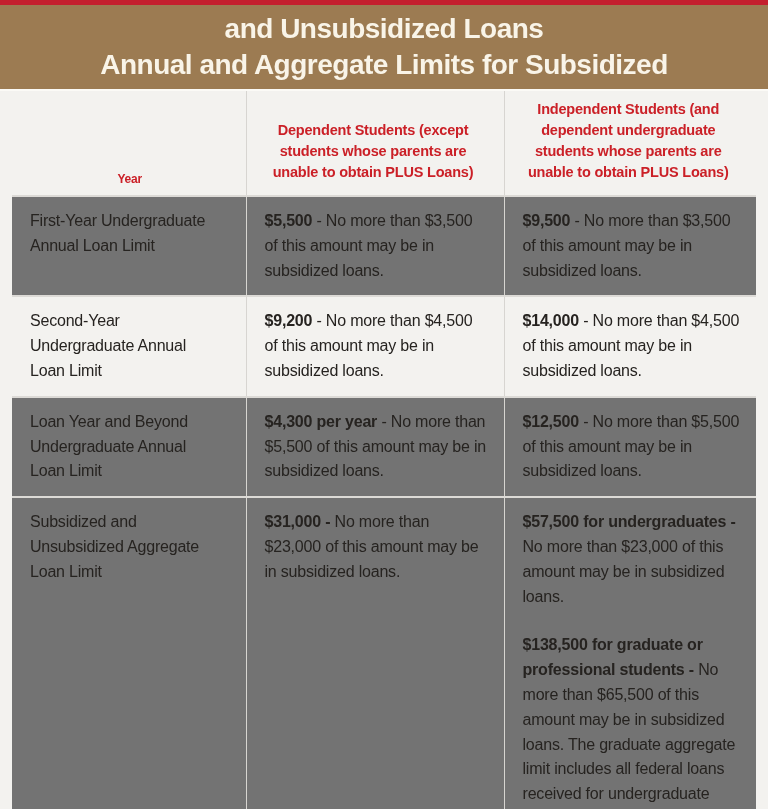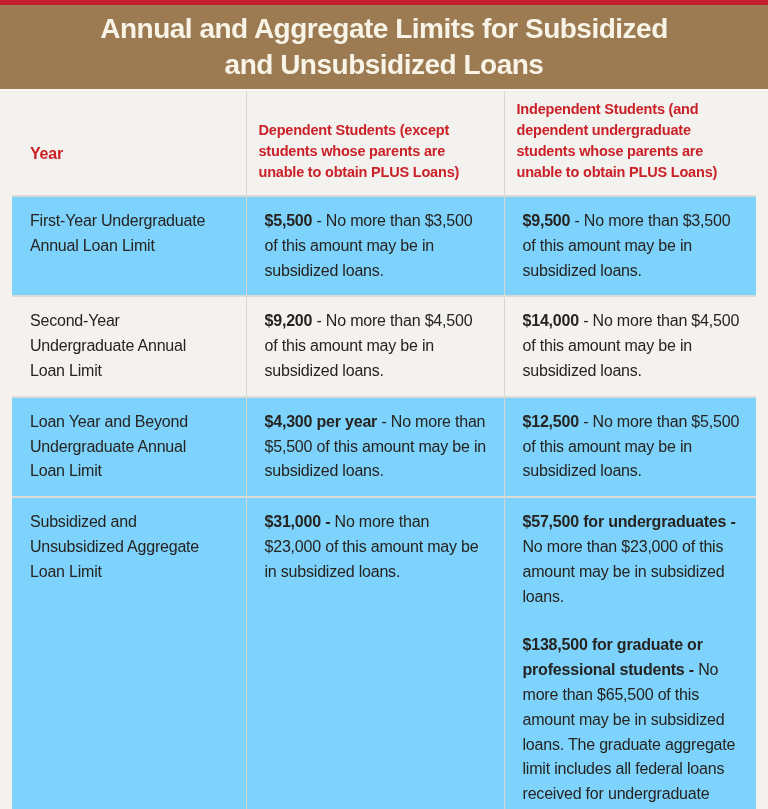--- a/index.html
+++ b/index.html
@@ -54,41 +54,41 @@
     table-layout: fixed;
     border-bottom: 2px solid var(--line-gray);
   }
   col.col-year { width: 234px; }
   col.col-dep  { width: 258px; }
   col.col-ind  { width: 252px; }
 
   thead tr { height: 88px; }
   th {
     vertical-align: bottom;
-    text-align: left;
+    text-align: center;
     font-weight: 700;
     color: var(--header-red);
     font-size: 14.5px;
     line-height: 1.45;
     padding: 8px 16px 12px 12px;
   }
   th.th-year {
-    font-size: 16px;
+    font-size: 12px;
     padding-left: 18px;
-    padding-bottom: 30px;
+    padding-bottom: 7px;
   }
   th + th, td + td {
     border-left: 1px solid var(--divider-gray);
   }
   tbody tr {
     border-top: 2px solid var(--line-gray);
     height: 85px;
   }
   tbody tr:last-child { height: 266px; }
-  tbody tr.row-white { background: #7dd3fc; }
+  tbody tr.row-white { background: #737373; }
   tbody tr.row-gray  { background: var(--page-bg); }
   td {
     vertical-align: top;
     font-size: 16px;
     line-height: 1.55;
     padding: 12px 16px 12px 12px;
   }
   td.cell-year {
     padding-left: 18px;
     padding-right: 30px;
@@ -97,22 +97,22 @@
   td p { margin: 0 0 24px 6px; }
   td p:last-child { margin-bottom: 0; }
   td strong { font-weight: 700; }
 </style>
 </head>
 <body>
 
 <div class="top-strip"></div>
 
 <div class="title-band">
+  <div class="title-line">and Unsubsidized Loans</div>
   <div class="title-line">Annual and Aggregate Limits for Subsidized</div>
-  <div class="title-line">and Unsubsidized Loans</div>
 </div>
 
 <div class="content">
   <table class="loan-table">
     <colgroup>
       <col class="col-year">
       <col class="col-dep">
       <col class="col-ind">
     </colgroup>
     <thead>

